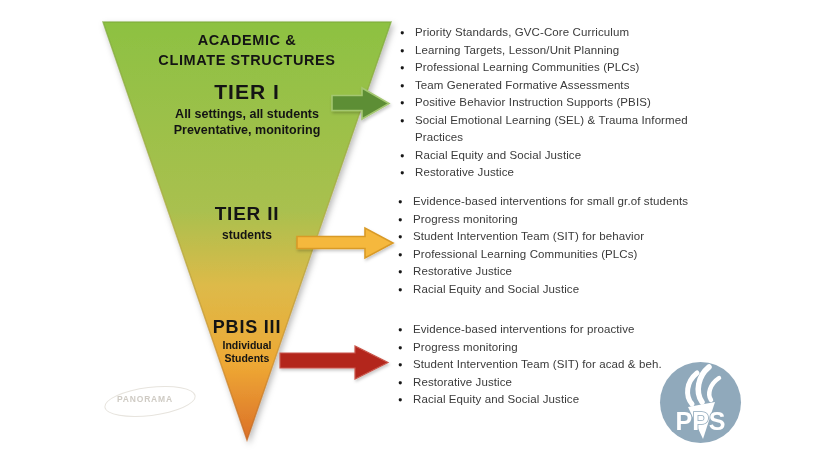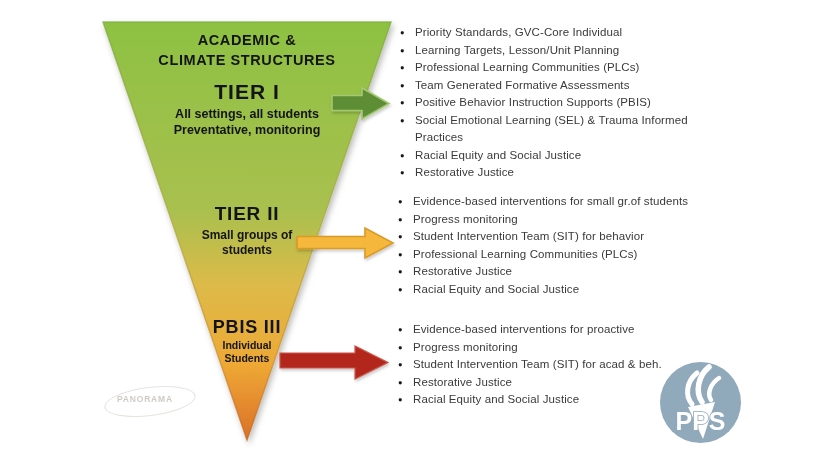--- a/index.html
+++ b/index.html
@@ -91,32 +91,31 @@
     <div>ACADEMIC &amp;</div>
     <div>CLIMATE STRUCTURES</div>
   </div>
   <div class="tri-text t1-sub">
     <div>All settings, all students</div>
     <div>Preventative, monitoring</div>
   </div>
 
   <div class="tri-text t2-title">TIER II</div>
   <div class="tri-text t2-sub">
-    <div>Small groups of</div>
     <div>students</div>
   </div>
 
   <div class="tri-text t3-title">PBIS III</div>
   <div class="tri-text t3-sub">
     <div>Individual</div>
     <div>Students</div>
   </div>
 
   <ul class="blist list1">
-    <li>Priority Standards, GVC-Core Individual</li>
+    <li>Priority Standards, GVC-Core Curriculum</li>
     <li>Learning Targets, Lesson/Unit Planning</li>
     <li>Professional Learning Communities (PLCs)</li>
     <li>Team Generated Formative Assessments</li>
     <li>Positive Behavior Instruction Supports (PBIS)</li>
     <li>Social Emotional Learning (SEL) &amp; Trauma Informed
 Practices</li>
     <li>Racial Equity and Social Justice</li>
     <li>Restorative Justice</li>
   </ul>
 

